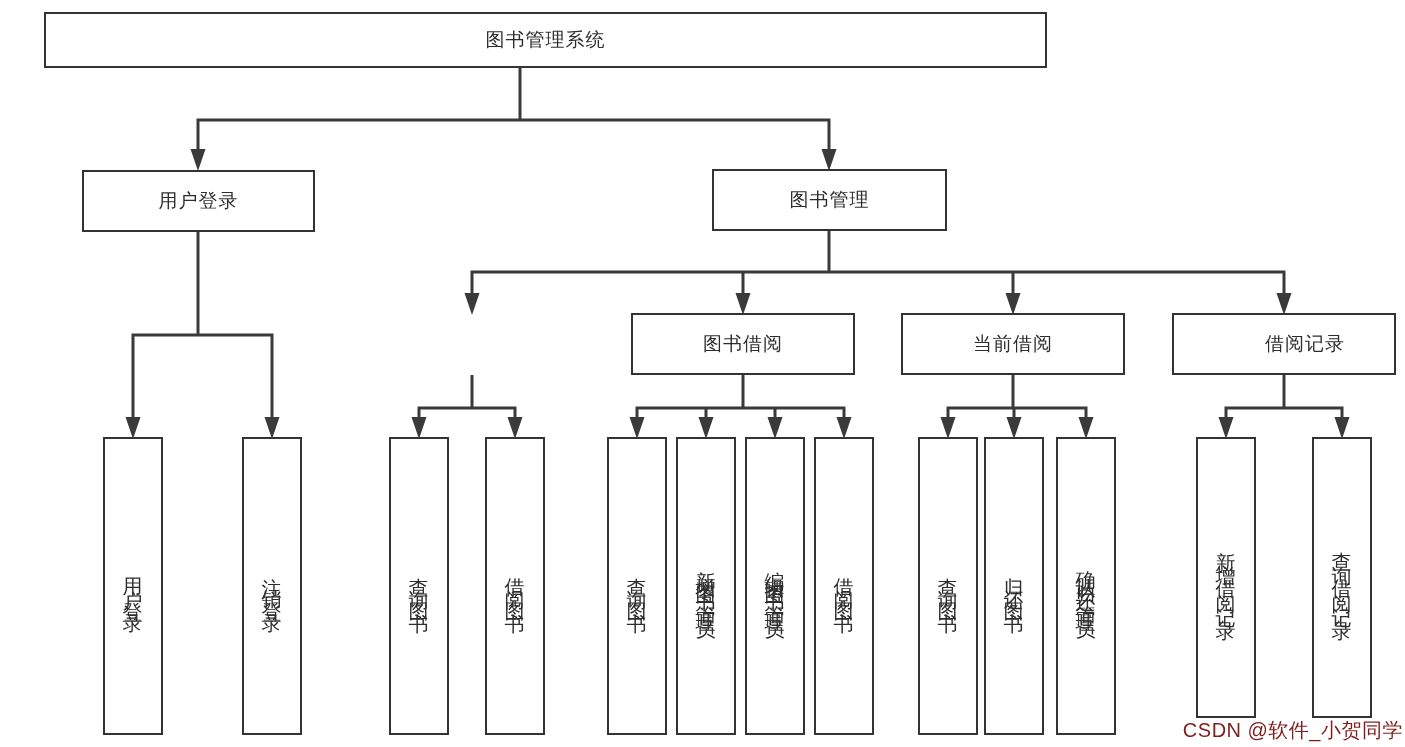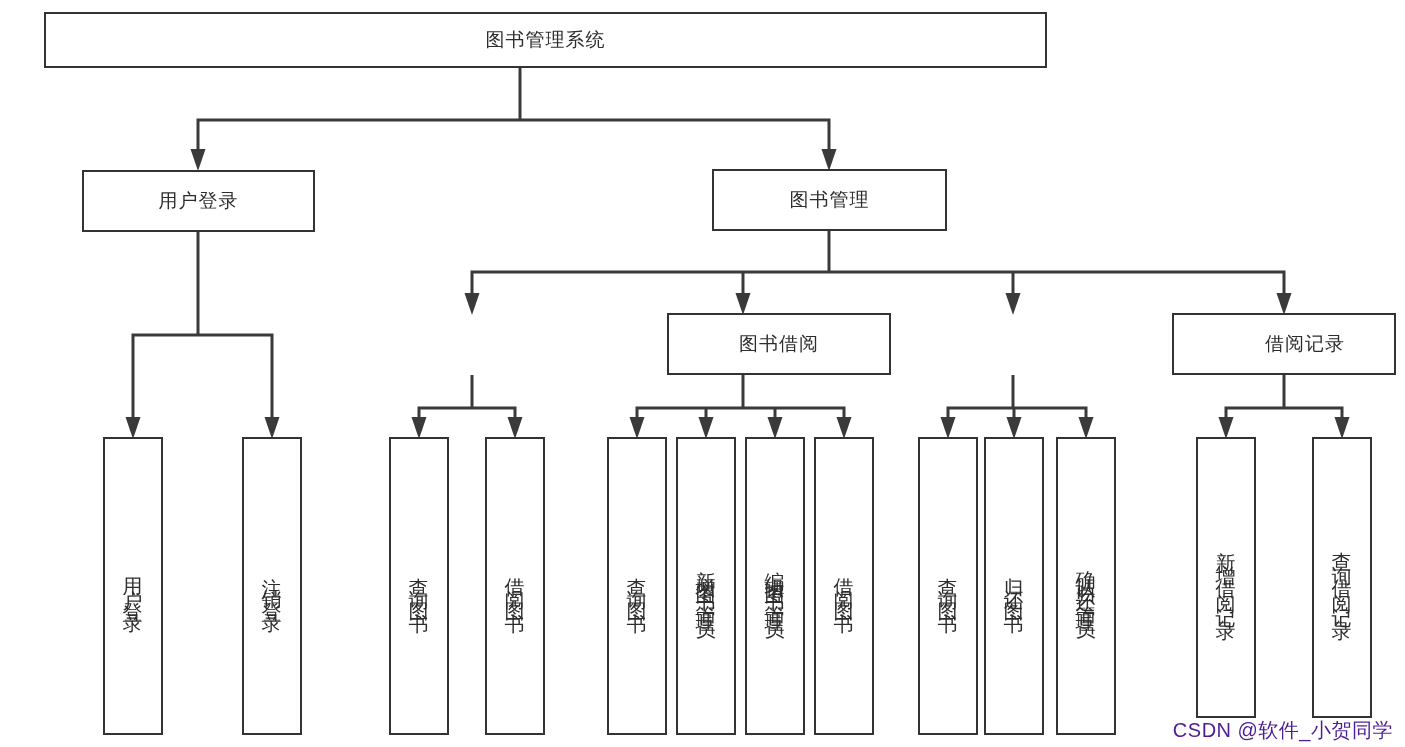--- a/index.html
+++ b/index.html
@@ -19,22 +19,22 @@
   .vtext{
     writing-mode:vertical-rl;
     font-size:20px;
     letter-spacing:12px;
     line-height:1;
     white-space:nowrap;
   }
   .ls-tight{letter-spacing:7px;}
   .ls-wide{letter-spacing:14px;}
   .watermark{
-    position:absolute;right:12px;bottom:3px;z-index:5;
-    font-size:20px;color:#4c1d95;letter-spacing:0.5px;
+    position:absolute;right:2px;bottom:3px;z-index:5;
+    font-size:20px;color:#7f1d1d;letter-spacing:0.5px;
     text-shadow:0 0 2px rgba(255,255,255,0.9), 0 0 1px rgba(255,255,255,0.9);
   }
 </style>
 </head>
 <body>
 
 <div class="stage">
 
   <svg class="connectors" width="1405" height="747" viewBox="0 0 1405 747" xmlns="http://www.w3.org/2000/svg">
     <g stroke="#3a3a3a" stroke-width="3" fill="none">
@@ -92,22 +92,25 @@
     <span>图书管理系统</span>
   </div>
 
   <div class="node" style="left:82px;top:170px;width:233px;height:62px;">
     <span>用户登录</span>
   </div>
   <div class="node" style="left:712px;top:169px;width:235px;height:62px;">
     <span>图书管理</span>
   </div>
 
-  <div class="node" style="left:631px;top:313px;width:224px;height:62px;margin-left:36px;">
+  <div class="node" style="left:631px;top:313px;width:224px;height:62px;">
     <span>图书借阅</span>
+  </div>
+  <div class="node" style="left:901px;top:313px;width:224px;height:62px;">
+    <span>当前借阅</span>
   </div>
   <div class="node" style="left:1172px;top:313px;width:224px;height:62px;padding-left:42px;">
     <span>借阅记录</span>
   </div>
 
   <div class="node leaf" style="left:103px;top:437px;width:60px;height:298px;">
     <span class="vtext">用户登录</span>
   </div>
   <div class="node leaf" style="left:242px;top:437px;width:60px;height:298px;">
     <span class="vtext">注销登录</span>

